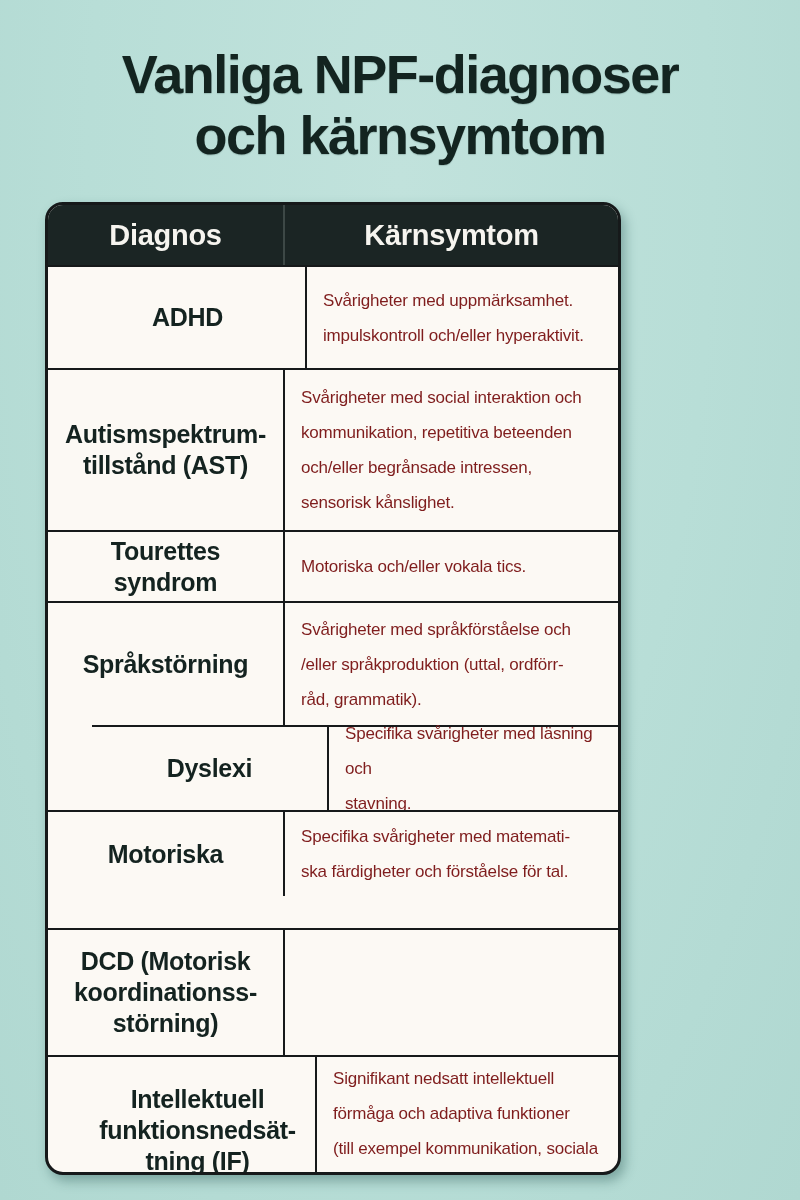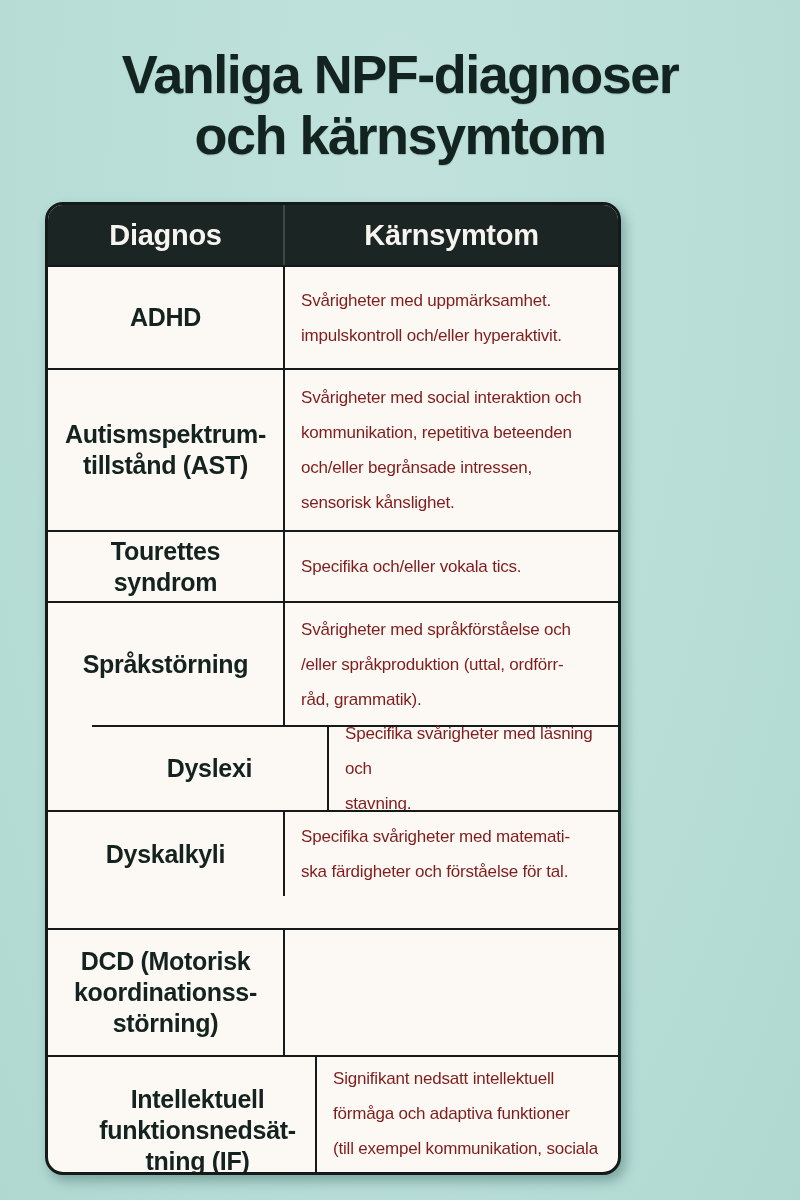--- a/index.html
+++ b/index.html
@@ -67,21 +67,21 @@
   .body-row .col-right {
     display: flex; align-items: center;
     font-size: 17px;
     line-height: 35px;
     letter-spacing: -0.2px;
     color: #7f1d1d;
     white-space: pre-line;
     padding: 6px 10px 6px 16px;
   }
   
-  .row-1 { height: 103px; }
+  .row-1 { height: 103px; padding-left: 22px; }
   .row-2 { height: 162px; }
   .row-3 { height: 71px;  }
   .row-4 { height: 124px; }
   .row-5 { height: 85px; margin-left: 44px;  }
   .row-6 { height: 86px;  }
   .row-7 { height: 127px; margin-top: 32px; }
   .row-8 { height: 149px; padding-left: 32px; }
 </style>
 </head>
 <body>
@@ -106,38 +106,38 @@
 tillstånd (AST)</div>
     <div class="col-right">Svårigheter med social interaktion och
 kommunikation, repetitiva beteenden
 och/eller begrånsade intressen,
 sensorisk kånslighet.</div>
   </div>
 
   <div class="t-row body-row row-3">
     <div class="col-left">Tourettes
 syndrom</div>
-    <div class="col-right">Specifika och/eller vokala tics.</div>
+    <div class="col-right">Motoriska och/eller vokala tics.</div>
   </div>
 
   <div class="t-row body-row row-4">
     <div class="col-left">Språkstörning</div>
     <div class="col-right">Svårigheter med språkförståelse och
 /eller språkproduktion (uttal, ordförr-
 råd, grammatik).</div>
   </div>
 
   <div class="t-row body-row row-5">
     <div class="col-left">Dyslexi</div>
     <div class="col-right">Specifika svårigheter med läsning och
 stavning.</div>
   </div>
 
   <div class="t-row body-row row-6">
-    <div class="col-left">Dyskalkyli</div>
+    <div class="col-left">Motoriska</div>
     <div class="col-right">Specifika svårigheter med matemati-
 ska färdigheter och förståelse för tal.</div>
   </div>
 
   <div class="t-row body-row row-7">
     <div class="col-left">DCD (Motorisk
 koordinationss-
 störning)</div>
   </div>
 

